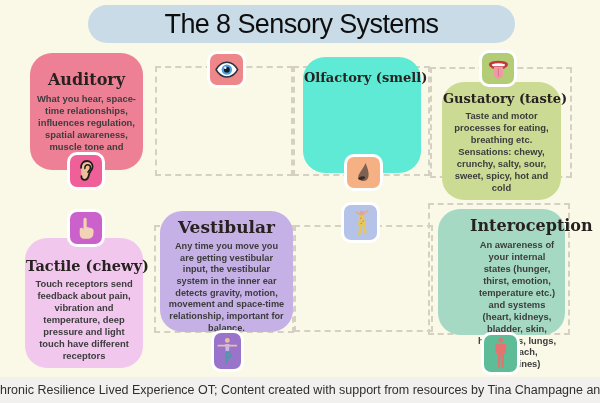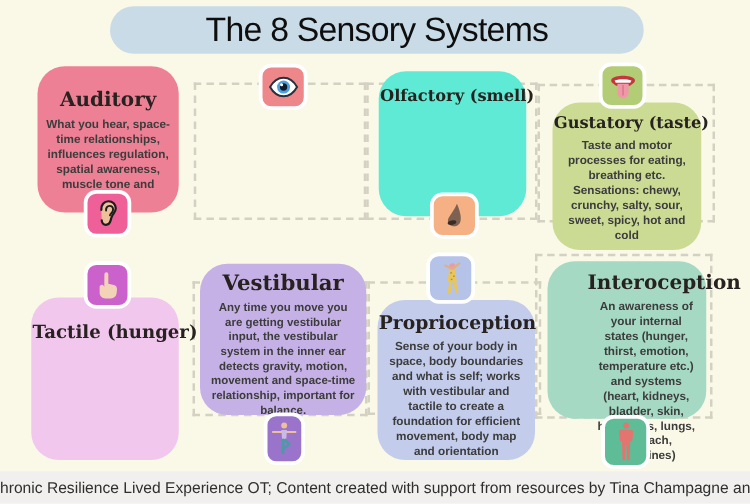--- a/index.html
+++ b/index.html
@@ -95,32 +95,29 @@
   <section class="card card-olfactory">
     <h2>Olfactory (smell)</h2>
   </section>
 
   <section class="card card-gustatory">
     <h2>Gustatory (taste)</h2>
     <p>Taste and motor processes for eating, breathing etc. Sensations: chewy, crunchy, salty, sour, sweet, spicy, hot and cold</p>
   </section>
 
   <section class="card card-tactile">
-    <h2>Tactile (hunger)</h2>
+    <h2>Tactile (chewy)</h2>
+    <p>Touch receptors send feedback about pain, vibration and temperature, deep pressure and light touch have different receptors</p>
   </section>
 
   <section class="card card-vestibular">
     <h2>Vestibular</h2>
     <p>Any time you move you are getting vestibular input, the vestibular system in the inner ear detects gravity, motion, movement and space-time relationship, important for balance.</p>
   </section>
 
-  <section class="card card-proprioception">
-    <h2>Proprioception</h2>
-    <p>Sense of your body in space, body boundaries and what is self; works with vestibular and tactile to create a foundation for efficient movement, body map and orientation</p>
-  </section>
 
   <section class="card card-interoception">
     <h2>Interoception</h2>
     <p>An awareness of your internal states (hunger, thirst, emotion, temperature etc.) and systems (heart, kidneys, bladder, skin, hormones, lungs, stomach, intestines)</p>
   </section>
 
   <div class="badge badge-ear">
     <svg viewBox="0 0 24 24">
       <path d="M7.2 9.2c-.4-3.6 2-6.2 5.1-6.2 3 0 5.2 2.1 5.2 5 0 2.3-1.2 3.3-2.2 4.7-.9 1.2-1 2.6-1.5 4.2-.5 1.7-1.6 2.9-3.3 2.9-1.8 0-3-1.4-3-3.2" fill="#eec09a" stroke="#1d1d1d" stroke-width="1.6" stroke-linecap="round"></path>
       <path d="M10.6 9.6c-.2-1.9 1-3.3 2.4-3.3 1.5 0 2.6 1.1 2.6 2.7 0 1.9-1.6 2.5-2.2 4" fill="none" stroke="#1d1d1d" stroke-width="1.4" stroke-linecap="round"></path>

